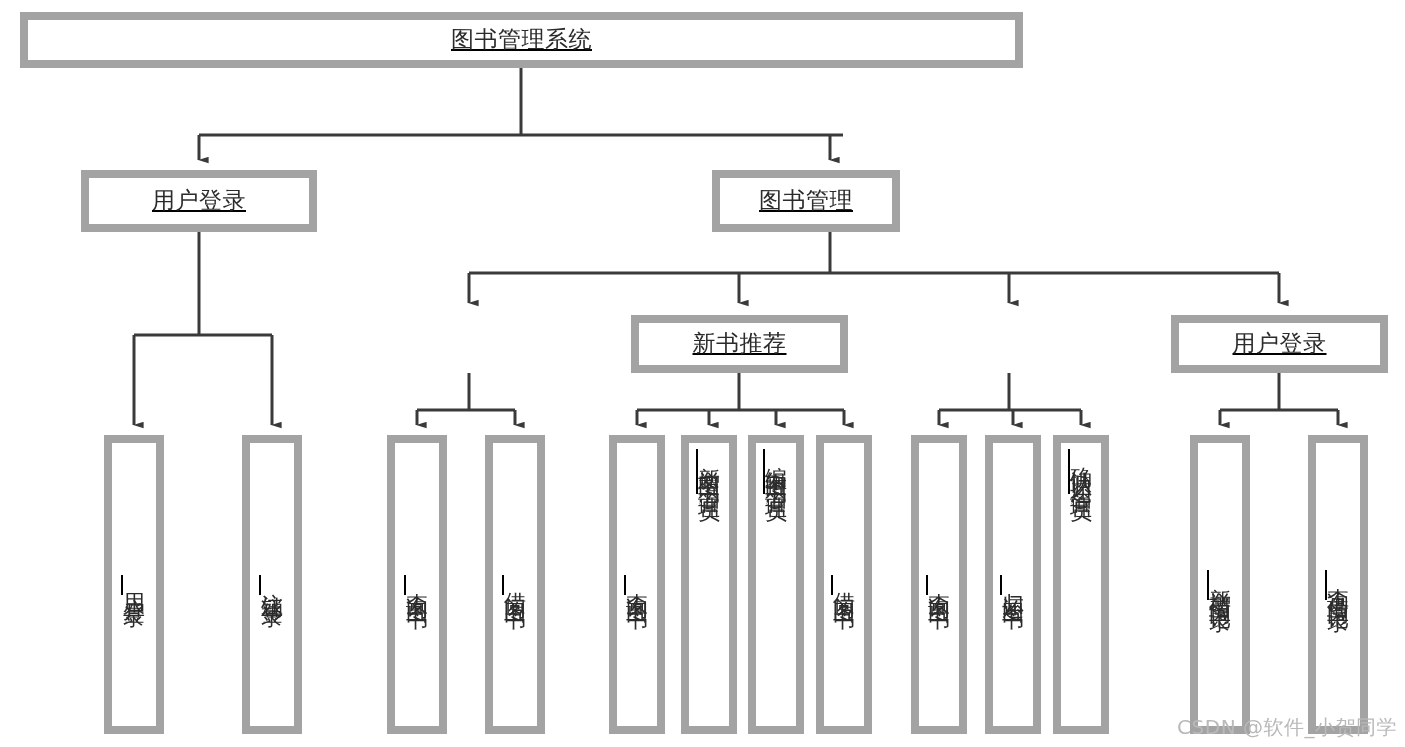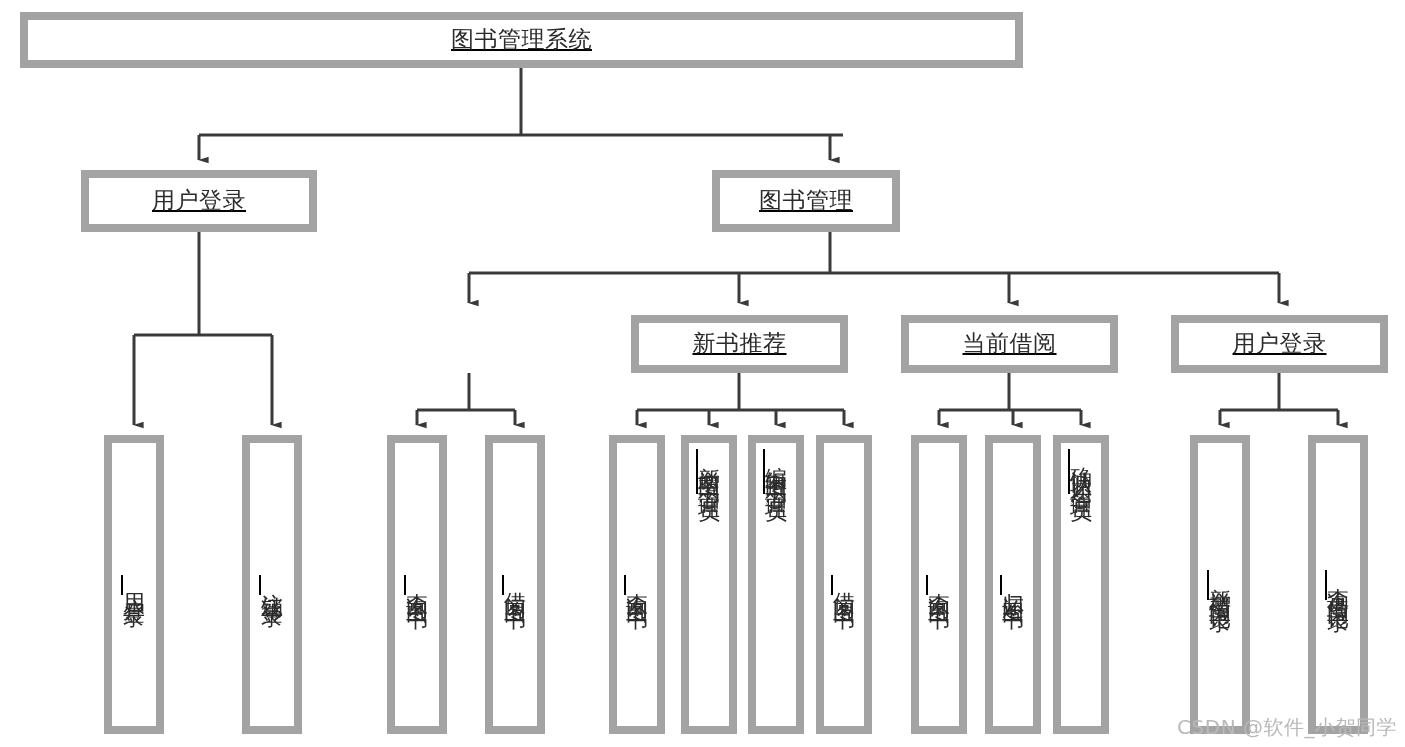--- a/index.html
+++ b/index.html
@@ -82,23 +82,20 @@
   <div class="node h" id="n-l2-0" style="left: 81px; top: 170px; width: 236px; height: 62px;">
     <span class="lbl">用户登录</span>
   </div>
   <div class="node h" id="n-l2-1" style="left: 712px; top: 170px; width: 188px; height: 62px; justify-content: center;">
     <span class="lbl">图书管理</span>
   </div>
 
   <div class="node h" id="n-l3-1" style="left: 631px; top: 315px; width: 217px; height: 58px;">
     <span class="lbl">新书推荐</span>
   </div>
-  <div class="node h" id="n-l3-2" style="left: 901px; top: 315px; width: 217px; height: 58px;">
-    <span class="lbl">当前借阅</span>
-  </div>
   <div class="node h" id="n-l3-3" style="left: 1171px; top: 315px; width: 217px; height: 58px;">
     <span class="lbl">用户登录</span>
   </div>
 
   <div class="node leaf cen" id="n-lf-0" style="left: 104px; top: 435px; width: 60px; height: 299px;">
     <span class="lbl">用户登录</span>
   </div>
   <div class="node leaf cen" id="n-lf-1" style="left: 242px; top: 435px; width: 60px; height: 299px;">
     <span class="lbl">注销登录</span>
   </div>

